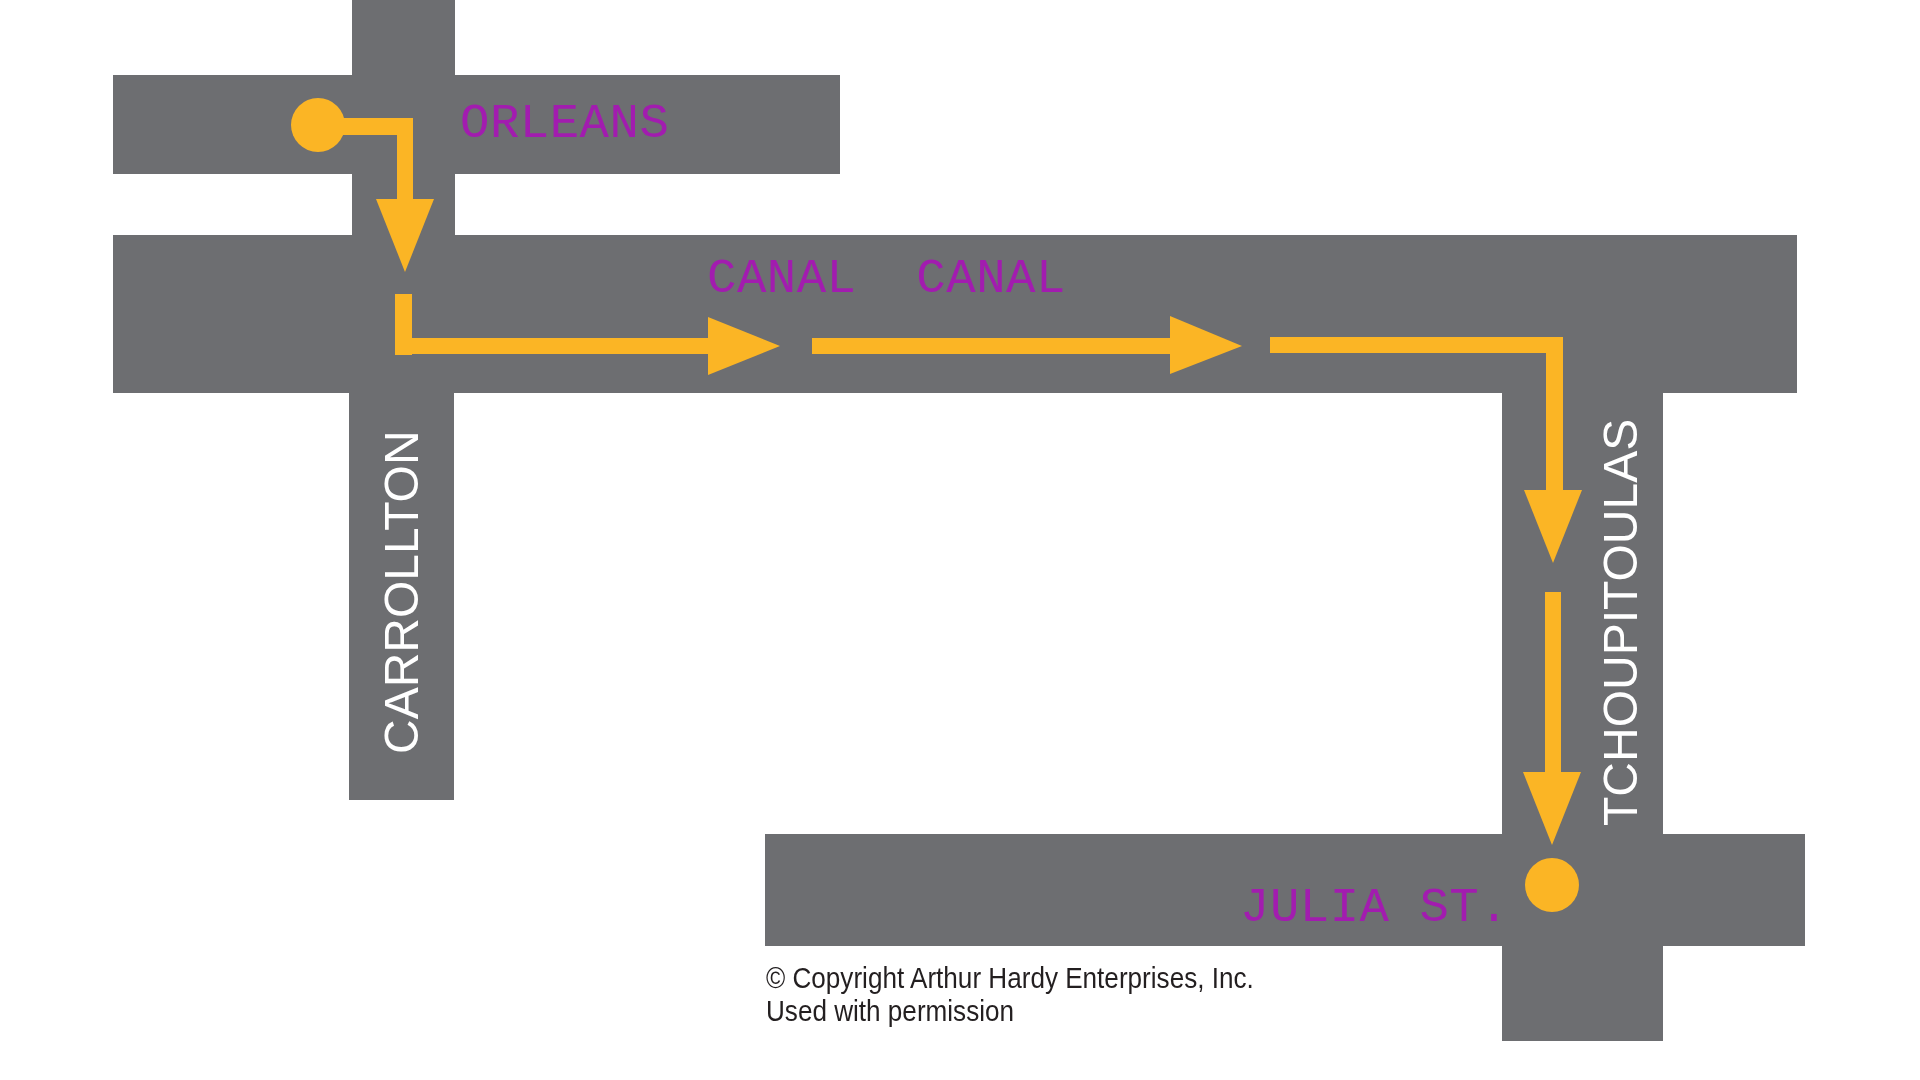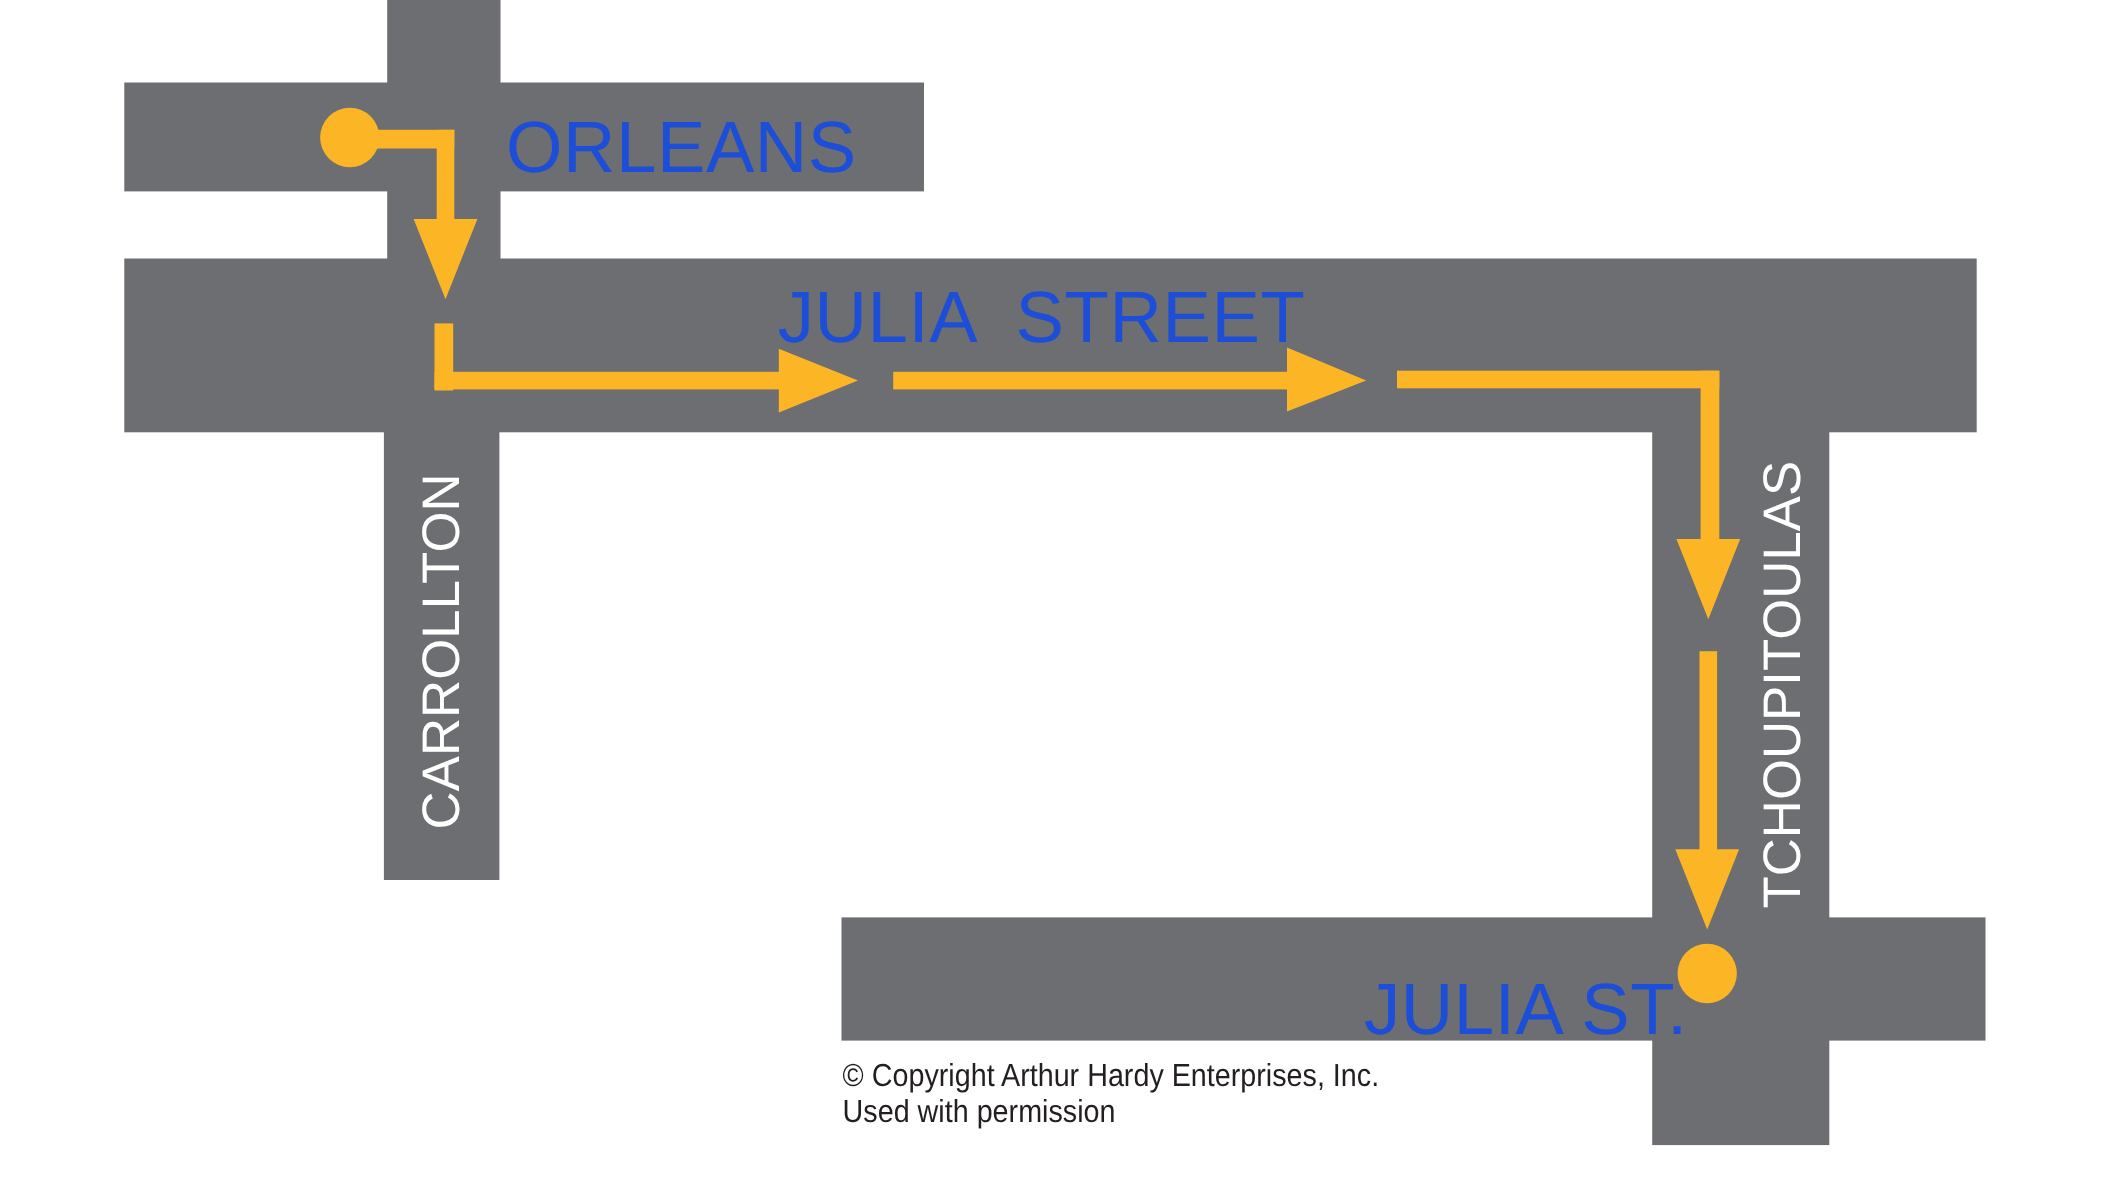--- a/index.html
+++ b/index.html
@@ -1,34 +1,34 @@
 <!DOCTYPE html>
 <html><head>
   <meta charset="utf-8">
   <style>
     html, body { margin: 0; padding: 0; background: #ffffff; }
     body { width: 1920px; height: 1080px; position: relative; overflow: hidden; font-family: "Liberation Sans", sans-serif; }
     .street { position: absolute; background: #6d6e71; }
-    .label { position: absolute; color: #1d4ed8; font-family: Liberation Sans, sans-serif; font-size: 66px; line-height: 1; white-space: nowrap; letter-spacing: 0.5px; }
+    .label { position: absolute; color: #a21caf; font-family: Liberation Mono, monospace; font-size: 49px; line-height: 1; white-space: nowrap; letter-spacing: 0.5px; }
     .vlabel { position: absolute; color: #ffffff; font-family: "Liberation Sans", sans-serif; font-size: 49px; line-height: 1; white-space: nowrap; transform-origin: left top; transform: rotate(-90deg); }
     #route { position: absolute; left: 0; top: 0; }
     .credit { position: absolute; left: 766px; top: 962px; color: #231f20; font-family: "Liberation Sans", sans-serif; font-size: 29px; line-height: 33px; white-space: nowrap; transform: scaleX(0.9); transform-origin: left top; }
   </style>
 </head>
 <body>
 
 <div class="street" style="left:352px; top:0px; width:103px; height:240px;"></div>
 <div class="street" style="left:113px; top:75px; width:727px; height:99px;"></div>
 <div class="street" style="left:113px; top:235px; width:1684px; height:158px;"></div>
 <div class="street" style="left:349px; top:390px; width:105px; height:410px;"></div>
 <div class="street" style="left:1502px; top:390px; width:161px; height:651px;"></div>
 <div class="street" style="left:765px; top:834px; width:1040px; height:112px;"></div>
 
 <div class="label" style="left:460px; top:100px;">ORLEANS</div>
-<div class="label" style="left:707px; top:255px; white-space:pre;">JULIA  STREET</div>
+<div class="label" style="left:707px; top:255px; white-space:pre;">CANAL  CANAL</div>
 <div class="vlabel" style="left:378px; top:754px; font-size:48px;">CARROLLTON</div>
 <div class="vlabel" style="left:1597px; top:826px; font-size:48px;">TCHOUPITOULAS</div>
 <div class="label" style="left:1240px; top:884px;">JULIA ST.</div>
 
 <svg id="route" width="1920" height="1080" viewBox="0 0 1920 1080" xmlns="http://www.w3.org/2000/svg">
   <g fill="#fbb525">
 
     <circle cx="318" cy="125" r="27"></circle>
 
     <rect x="318" y="118" width="95" height="17"></rect>

